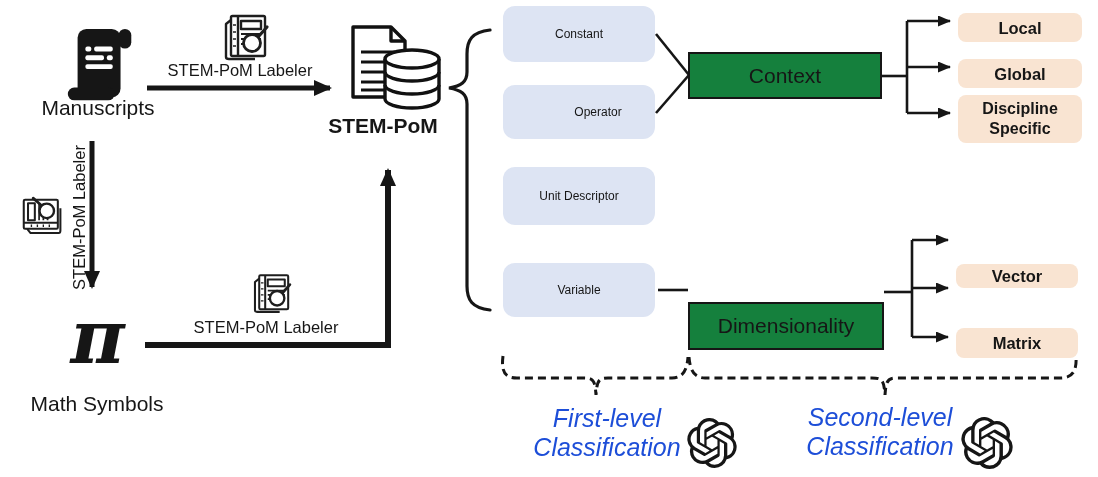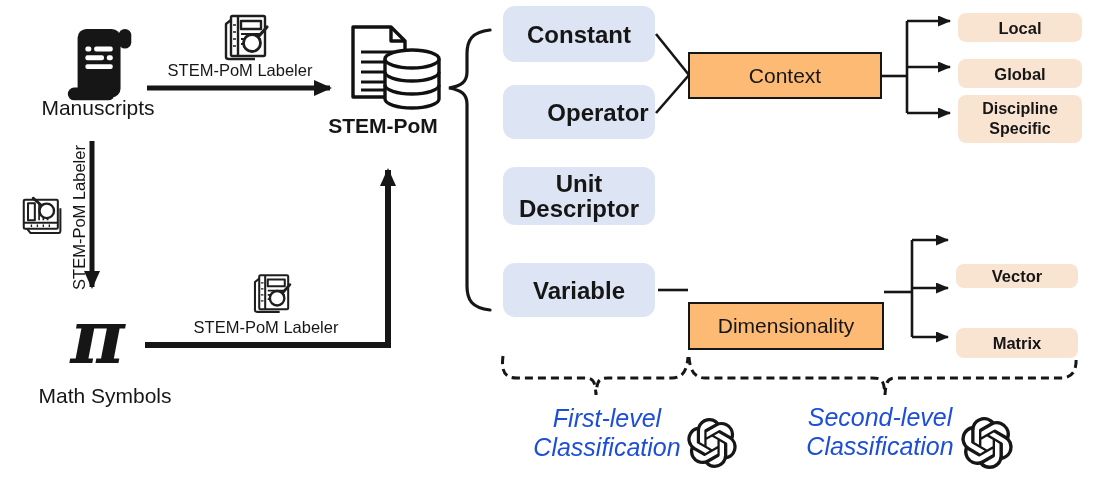--- a/index.html
+++ b/index.html
@@ -6,25 +6,25 @@
   .canvas{
     position:relative;width:1098px;height:477px;background:#fff;overflow:hidden;
     font-family:"Liberation Sans","DejaVu Sans",sans-serif;color:#161616;
   }
   #wires{position:absolute;left:0;top:0;z-index:1;}
   .node{
     position:absolute;z-index:2;display:flex;align-items:center;justify-content:center;
     text-align:center;box-sizing:border-box;
   }
   .cat{
-    background:#dde4f3;border-radius:12px;font-weight:bold;font-size:24px;line-height:25px;
+    background:#dde4f3;border-radius:12px;font-weight:normal;font-size:12px;line-height:25px;
     padding:2px 10px;
   }
   .clf{
-    background:#fdba74;border:2.6px solid #161616;font-size:21px;
+    background:#15803d;border:2.6px solid #161616;font-size:21px;
   }
   .leaf{
     background:#f9e4d2;border-radius:8px;font-weight:bold;font-size:16.5px;line-height:20px;
     padding:1px 6px;
     margin-top:6px;
   }
   .leaf.small{font-size:16px;}
   .plain-label{position:absolute;z-index:2;text-align:center;font-size:21px;}
   .labeler-label{position:absolute;z-index:2;text-align:center;font-size:16.5px;white-space:nowrap;}
   .dataset-label{position:absolute;z-index:2;text-align:center;font-size:21px;font-weight:bold;}
@@ -124,21 +124,21 @@
       <path d="M14,12 h3 M14,19 h3 M14,26 h3 M14,33 h3" stroke-width="1.6"></path>
       <rect x="22" y="8" width="20" height="8"></rect>
       <path d="M22,21 H42 M22,26 H42 M22,31 H36" stroke-width="2"></path>
       <circle cx="33" cy="30" r="8.5" fill="#fff" stroke-width="2.8"></circle>
       <path d="M39.5,23.5 L48,14" stroke-width="3.2" stroke-linecap="round"></path>
     </svg>
   </div>
   <div class="labeler-label rot" style="left:4px;top:208px;width:150px;">STEM-PoM Labeler</div>
 
   <div class="pi" style="left:50px;top:300px;width:95px;">π</div>
-  <div class="plain-label" style="left:23px;top:384px;width:148px;margin-left:8px;">Math Symbols</div>
+  <div class="plain-label" style="left:23px;top:392px;width:148px;">Math Symbols</div>
 
   <div class="icon-box" style="left:249px;top:271px;width:46px;height:46px;">
     <svg width="46" height="44" viewBox="0 0 54 50" fill="none" stroke="#1e1e1e" stroke-width="2.4" stroke-linejoin="round">
       <path d="M12,7 L7,11 V44 Q7,46 10,46 H36"></path>
       <rect x="12" y="3" width="34" height="40" rx="1.5" fill="#fff"></rect>
       <line x1="19" y1="3" x2="19" y2="43"></line>
       <path d="M14,12 h3 M14,19 h3 M14,26 h3 M14,33 h3" stroke-width="1.6"></path>
       <rect x="22" y="8" width="20" height="8"></rect>
       <path d="M22,21 H42 M22,26 H42 M22,31 H36" stroke-width="2"></path>
       <circle cx="33" cy="30" r="8.5" fill="#fff" stroke-width="2.8"></circle>

